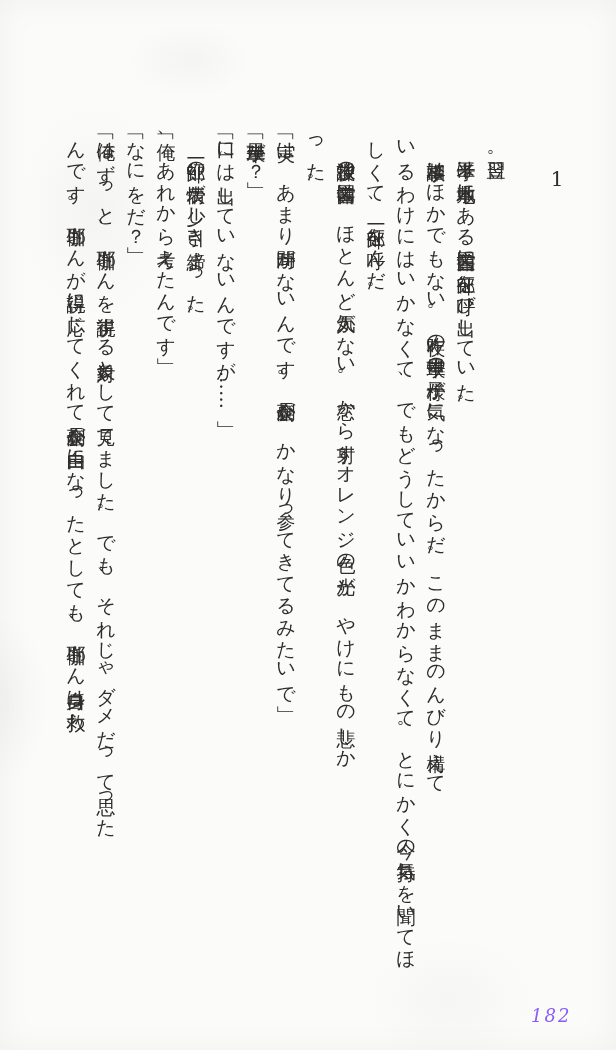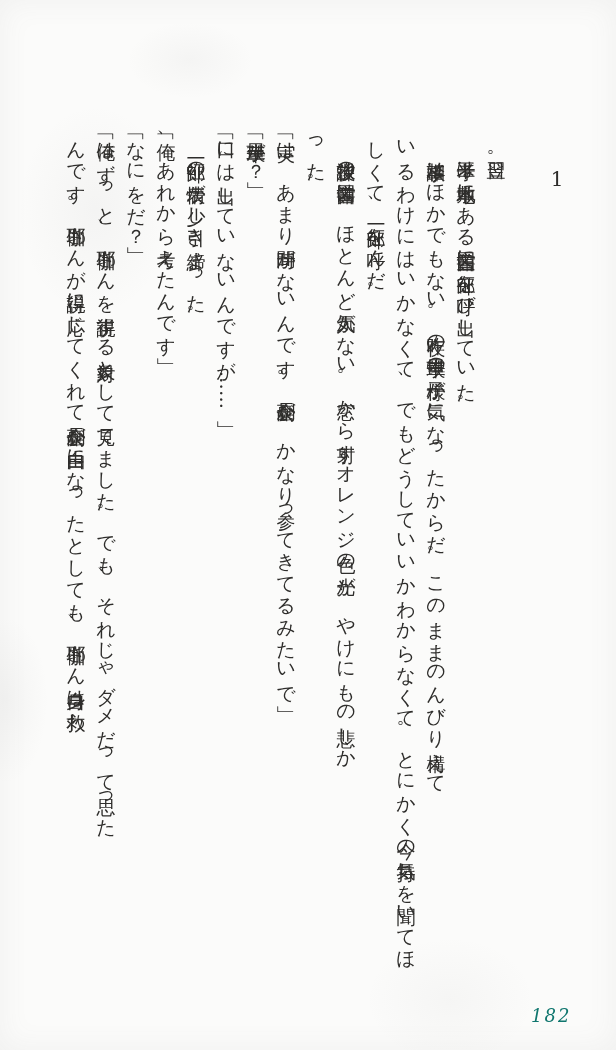--- a/index.html
+++ b/index.html
@@ -51,21 +51,21 @@
     font-size: 20px;
     letter-spacing: 0;
   }
   .pagenum {
     position: absolute;
     left: 531px;
     top: 1005px;
     font-style: italic;
     font-size: 18px;
     letter-spacing: 2px;
-    color: #0f766e;
+    color: #8b5cf6;
   }
 </style>
 </head>
 <body>
 
 <div class="page">
   <div class="vtext">
     <div class="vline secnum">1</div>
     <div class="vline">　翌日。</div>
     <div class="vline">　孝平は本敷地にある図書館に征一郎を呼び出していた。</div>

